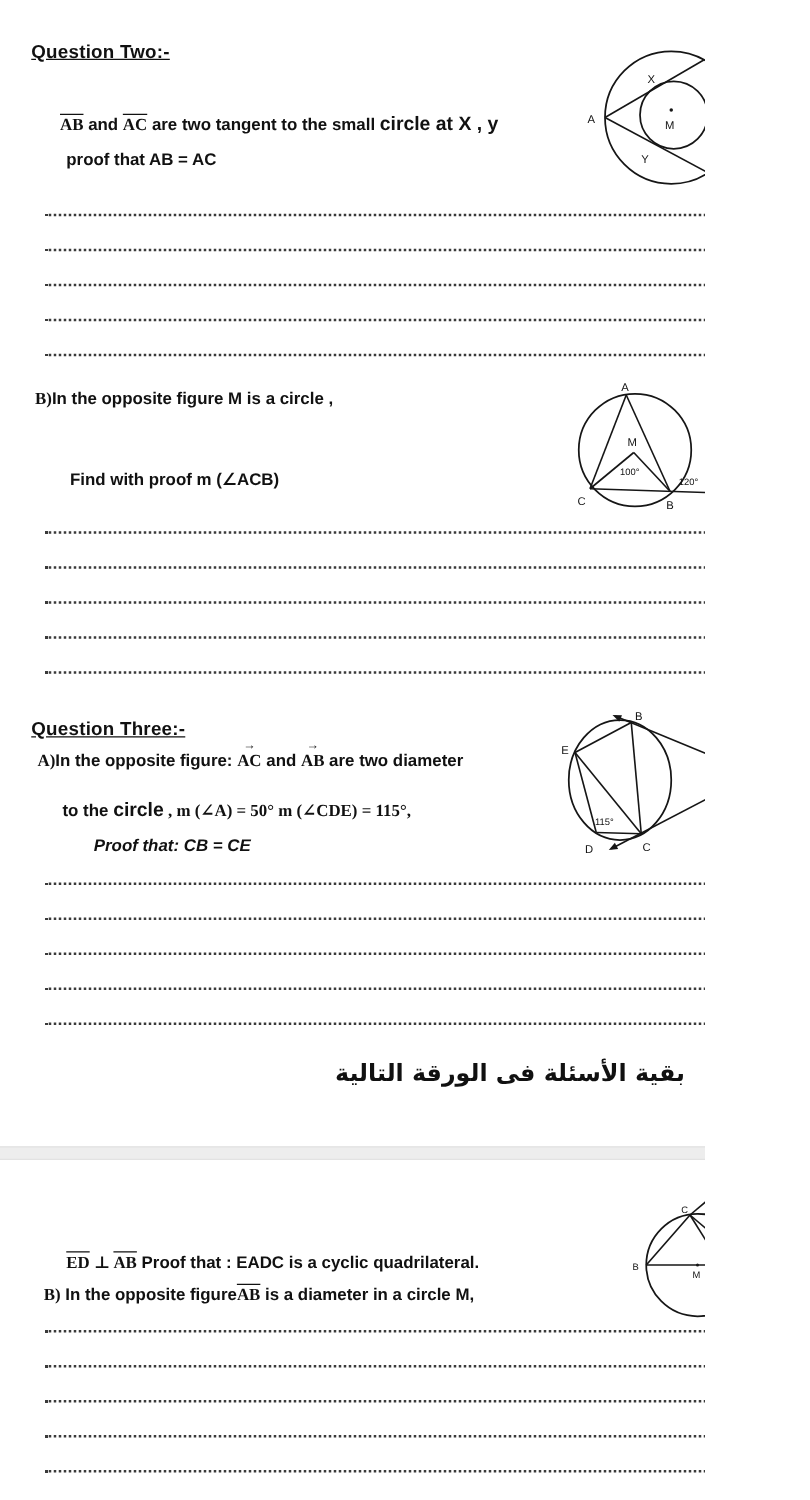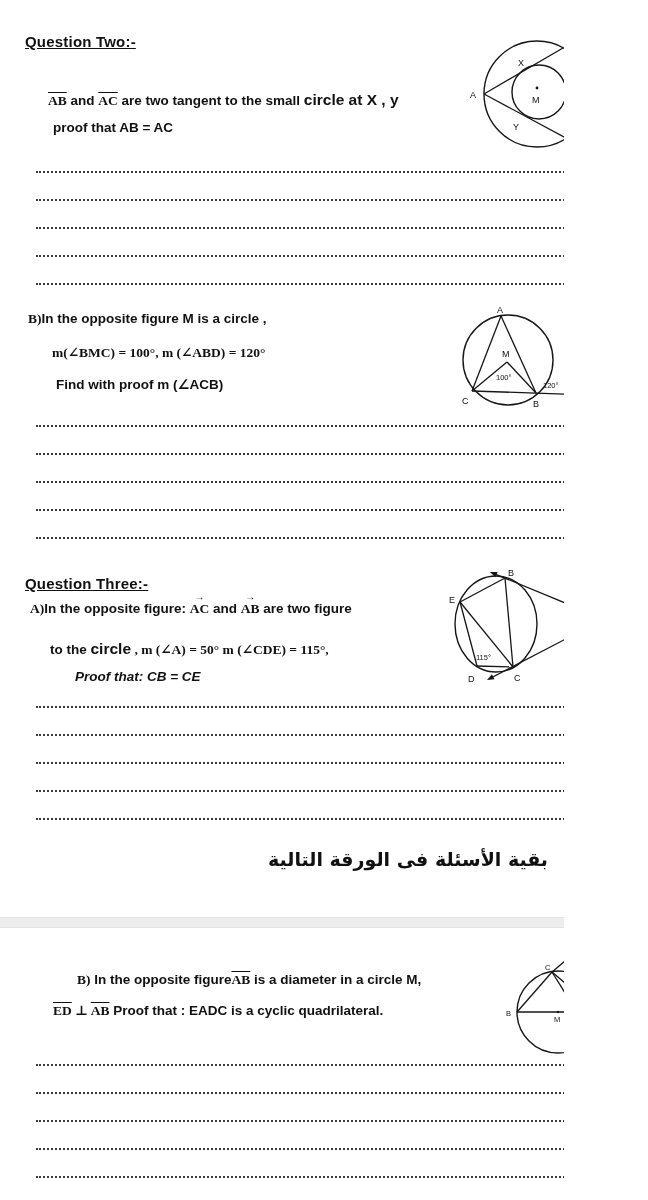--- a/index.html
+++ b/index.html
@@ -61,21 +61,20 @@
     <div class="dotline"></div>
     <div class="dotline"></div>
     <div class="dotline"></div>
     <div class="dotline"></div>
     <div class="dotline"></div>
   </div>
 
   <div class="abs bline" style="left:28px; top:311px;">
     <span class="serif">B)</span><span>In the opposite figure M is a circle ,</span>
   </div>
-  <div class="abs bline serif" style="left:52px; top:344px;">m(∠BMC) = 100°,  m (∠ABD) = 120°</div>
   <div class="abs bline" style="left:56px; top:376px;">Find with proof m (∠ACB)</div>
 
   <svg class="fig" style="left:450px; top:300px;" width="150" height="115" viewBox="0 0 150 115">
     <circle class="stc" cx="58" cy="60" r="45"></circle>
     <line class="st" x1="51" y1="16" x2="22" y2="91"></line>
     <line class="st" x1="51" y1="16" x2="86" y2="93"></line>
     <line class="st" x1="57" y1="62" x2="22" y2="91"></line>
     <line class="st" x1="57" y1="62" x2="86" y2="93"></line>
     <line class="st" x1="22" y1="91" x2="143" y2="95"></line>
     <polygon class="fill" points="149,95 141,91.5 141,98.5"></polygon>
@@ -93,21 +92,21 @@
     <div class="dotline"></div>
     <div class="dotline"></div>
     <div class="dotline"></div>
     <div class="dotline"></div>
     <div class="dotline"></div>
   </div>
 
   <div class="abs qhead" style="left:25px; top:564px;margin-top:11px;">Question Three:-</div>
 
   <div class="abs bline" style="left:30px; top:601px;">
-    <span class="serif">A)</span><span>In the opposite figure: </span><span class="vec"><span class="arr">→</span><span>AC</span></span><span> and </span><span class="vec"><span class="arr">→</span><span>AB</span></span><span> are two figure</span>
+    <span class="serif">A)</span><span>In the opposite figure: </span><span class="vec"><span class="arr">→</span><span>AC</span></span><span> and </span><span class="vec"><span class="arr">→</span><span>AB</span></span><span> are two diameter</span>
   </div>
   <div class="abs bline" style="left:50px; top:640px;">
     <span>to the </span><span class="lg">circle</span><span class="serif"> , m (∠A) = 50° m (∠CDE) = 115°,</span>
   </div>
   <div class="abs bline" style="left:75px; top:669px;font-style:italic;">Proof that: CB = CE</div>
 
   <svg class="fig" style="left:448px; top:566px;" width="177" height="124" viewBox="0 0 177 124">
     <ellipse class="stc" cx="48" cy="58" rx="41" ry="48"></ellipse>
     <line class="st" x1="156" y1="53" x2="44" y2="6.8"></line>
     <polygon class="fill" points="42,6 49.6,6.1 47.4,11.3"></polygon>
@@ -132,21 +131,21 @@
     <div class="dotline"></div>
     <div class="dotline"></div>
     <div class="dotline"></div>
     <div class="dotline"></div>
   </div>
 
   <div class="arabic">بقية الأسئلة فى الورقة التالية</div>
   <div class="pagenum">6/8</div>
   <div class="gapband"></div>
 
-  <div class="abs bline" style="left:35px; top:972px;margin-left:42px;">
+  <div class="abs bline" style="left:35px; top:1028px;">
     <span class="serif">B)</span><span> In the opposite figure</span><span class="ovl">AB</span><span> is a diameter in a circle M,</span>
   </div>
   <div class="abs bline" style="left:53px; top:1002px;">
     <span class="ovl">ED</span><span class="serif"> ⊥ </span><span class="ovl">AB</span><span> Proof that : EADC is a cyclic quadrilateral.</span>
   </div>
 
   <svg class="fig" style="left:505px; top:938px;" width="120" height="122" viewBox="0 0 120 122">
     <circle class="stc" cx="53" cy="74" r="41"></circle>
     <line class="st" x1="12" y1="74" x2="94" y2="74"></line>
     <line class="st" x1="12" y1="74" x2="47" y2="34"></line>

